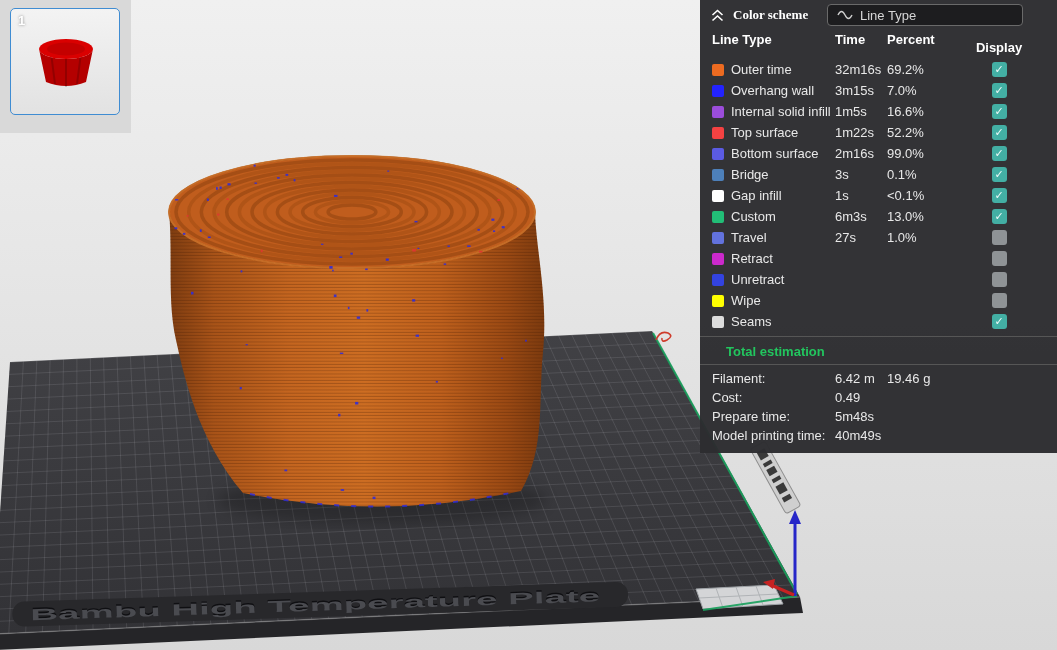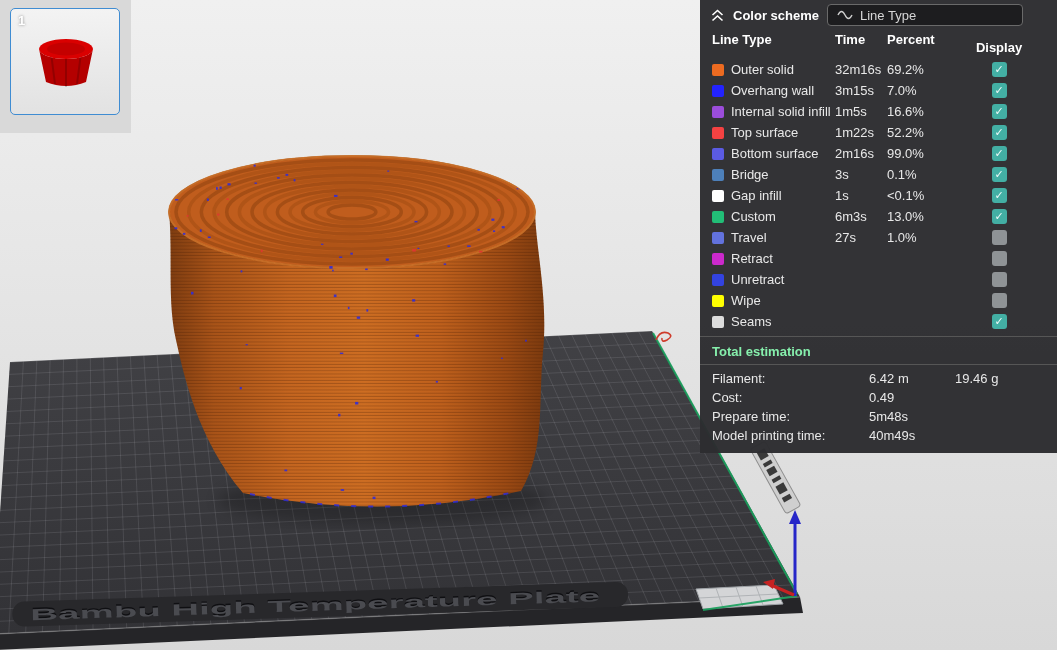--- a/index.html
+++ b/index.html
@@ -19,39 +19,39 @@
                 border:1px solid #3f8cd2; border-radius:5px; cursor:pointer; }
   .thumb-badge { position:absolute; top:4px; left:7px; font-size:13px; font-weight:bold;
                  color:#ffffff; text-shadow:0 0 3px rgba(0,0,0,0.45); }
 
   
   .side-panel { position:absolute; top:0; right:0; width:357px;
                 background:rgba(44,44,47,0.97); color:#e8e8e8; font-size:13px;
                 padding-bottom:8px; }
   .panel-header { display:flex; align-items:center; height:30px; padding:0 10px; gap:8px; }
   .collapse-btn { display:flex; align-items:center; cursor:pointer; }
-  .scheme-label { font-weight:bold; color:#ffffff; white-space:nowrap; }
+  .scheme-label { font-weight:bold; color:#ffffff; white-space:nowrap;font-family:Liberation Serif, serif; }
   .dropdown { margin-left:auto; margin-right:24px; width:196px; height:22px;
               border:1px solid #6a6a6a; border-radius:4px; background:#1d1d1f;
               display:flex; align-items:center; gap:7px; padding:0 9px;
               color:#d6d6d6; cursor:pointer; }
   .table-header { display:grid; grid-template-columns:123px 52px 66px 1fr;
                   padding:2px 12px 4px; font-weight:bold; color:#ffffff; }
   .th-display { text-align:center;margin-top:8px; }
   .lt-row { display:grid; grid-template-columns:19px 104px 52px 66px 1fr;
             align-items:center; height:21px; padding:0 12px; }
   .swatch { width:12px; height:12px; border-radius:2px; }
   .lt-label { white-space:nowrap; overflow:hidden; }
   .checkbox { width:15px; height:15px; border-radius:3px; justify-self:center;
               text-align:center; line-height:15px; font-size:11px;
               color:#eefaf8; cursor:pointer; }
   .divider { height:1px; background:#565656; margin:4px 0; }
-  .section-title { font-weight:bold; color:#86efac; padding:3px 12px 1px; }
+  .section-title { font-weight:bold; color:#22c55e; padding:3px 26px 1px; }
   .est-row { display:grid; grid-template-columns:123px 52px 1fr; align-items:center;
-             height:19px; padding:0 12px;gap:34px; }
+             height:19px; padding:0 12px; }
 </style>
 </head>
 <body>
 
 <div class="stage">
 
   <svg class="scene" width="1057" height="650" viewBox="0 0 1057 650">
     <defs>
       <linearGradient id="plateGrad" x1="0" y1="0" x2="0" y2="1">
         <stop offset="0" stop-color="#414145"></stop>
@@ -236,21 +236,21 @@
     <div class="table-header">
       <span>Line Type</span>
       <span>Time</span>
       <span>Percent</span>
       <span class="th-display">Display</span>
     </div>
 
     <div>
   <div class="lt-row">
     <span class="swatch" style="background: rgb(237, 107, 33);"></span>
-    <span class="lt-label">Outer solid</span>
+    <span class="lt-label">Outer time</span>
     <span class="lt-time">32m16s</span>
     <span class="lt-percent">69.2%</span>
     <span class="checkbox" style="background: rgb(67, 175, 164);">✓</span>
   </div>
 
   <div class="lt-row">
     <span class="swatch" style="background: rgb(35, 35, 255);"></span>
     <span class="lt-label">Overhang wall</span>
     <span class="lt-time">3m15s</span>
     <span class="lt-percent">7.0%</span>

